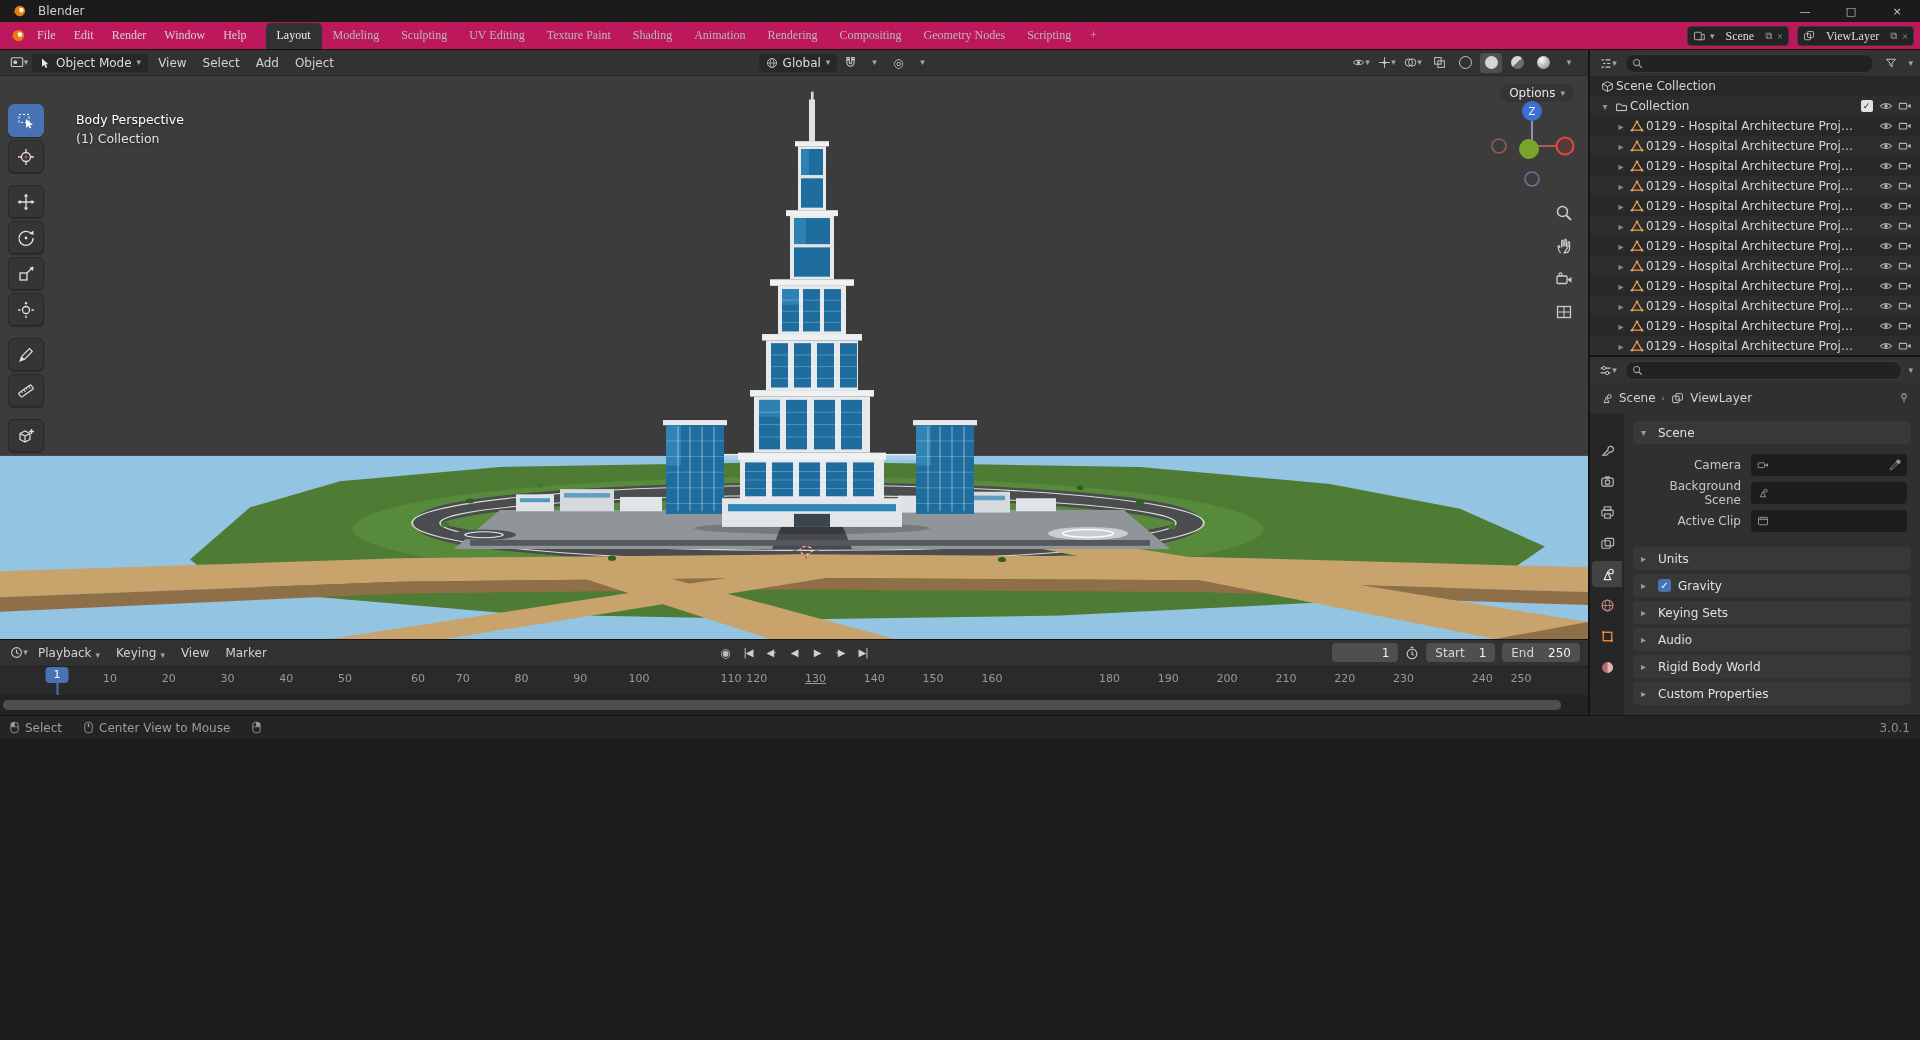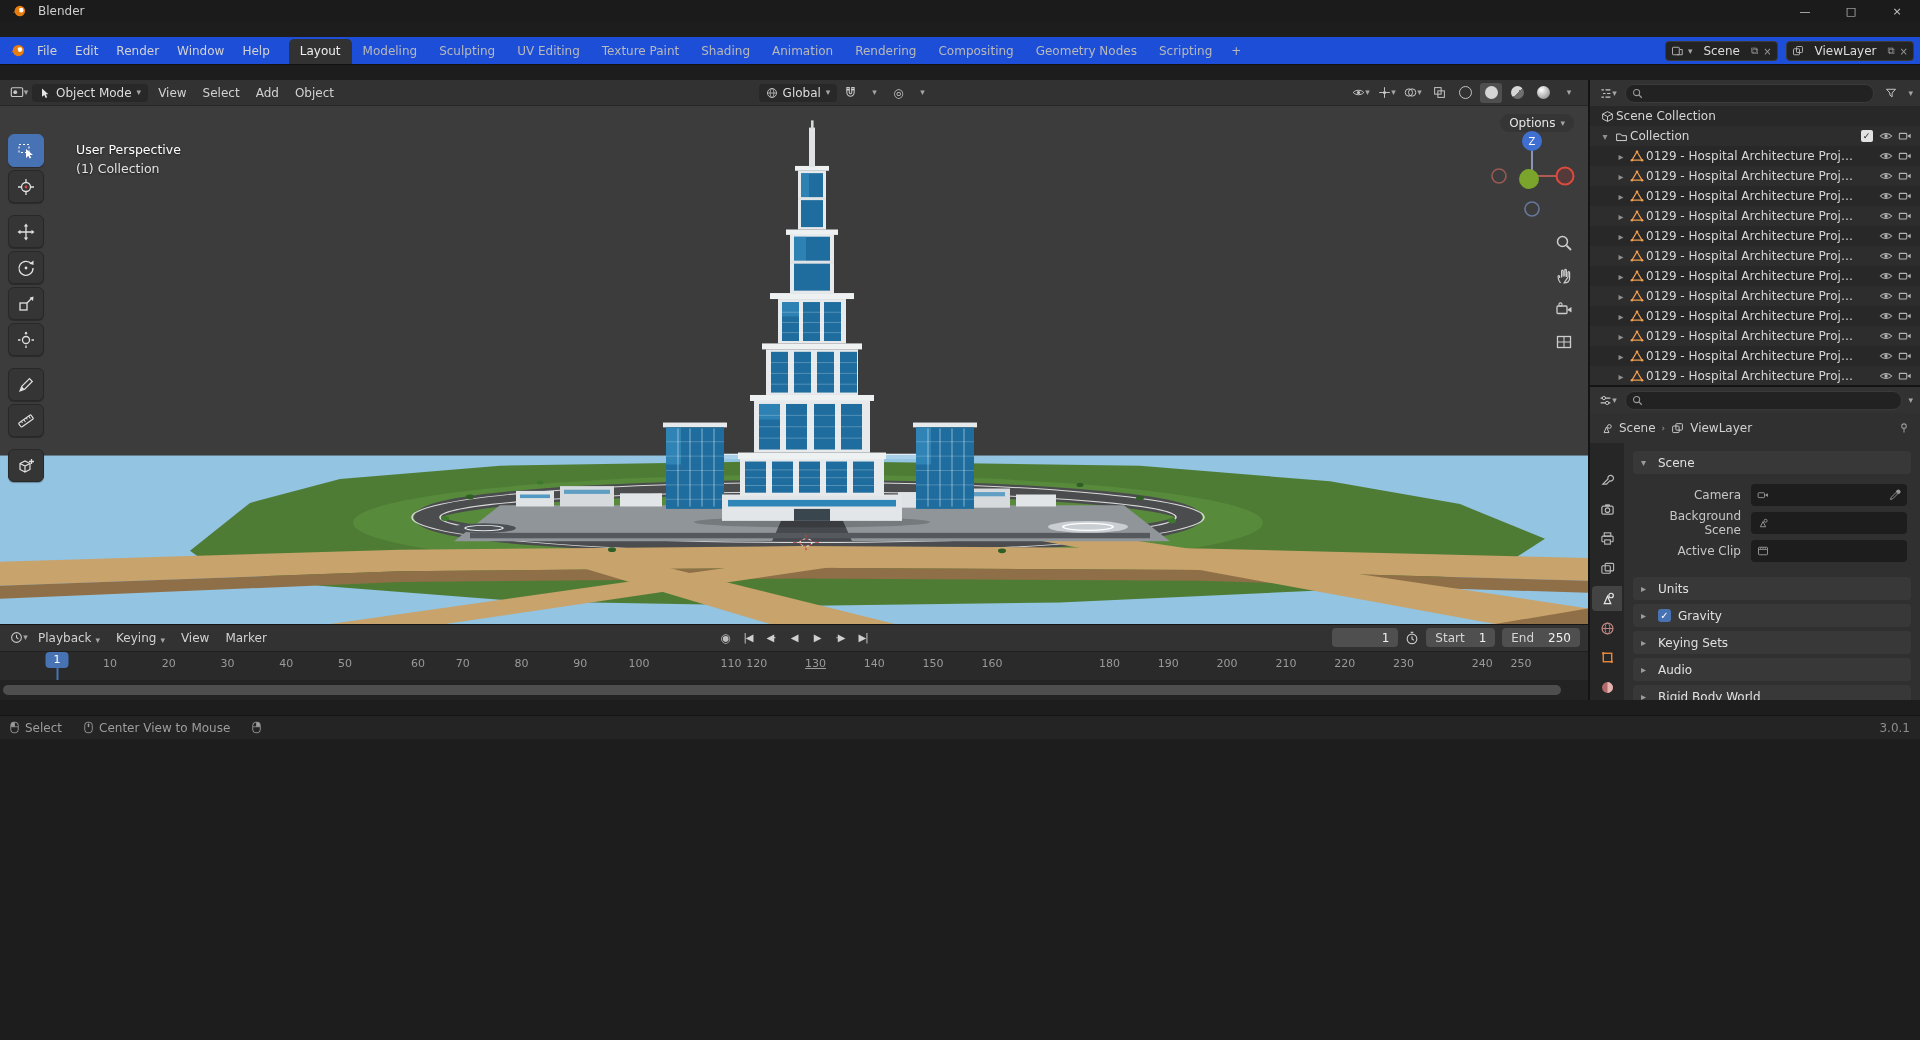--- a/index.html
+++ b/index.html
@@ -1,27 +1,27 @@
 <!DOCTYPE html>
 <html><head>
 <meta charset="utf-8">
 <style>
   * { margin:0; padding:0; box-sizing:border-box; user-select:none; }
   html,body { width:1920px; height:1040px; overflow:hidden; background:#1d1d1d; }
   body { font-family:"DejaVu Sans", sans-serif; font-size:12px; color:#d8d8d8; }
-  .app { width:1920px; height:739px; display:flex; flex-direction:column;gap:15px; }
+  .app { width:1920px; height:739px; display:flex; flex-direction:column; }
 
   
   .titlebar { height:22px; background:#1b1b1b; display:flex; align-items:center; padding-left:8px; gap:8px; }
   .titlebar .apptitle { color:#cfcfcf; font-size:12px; }
   .win-controls { margin-left:auto; display:flex; }
   .win-btn { width:46px; height:22px; display:flex; align-items:center; justify-content:center; color:#c9c9c9; font-size:11px; }
 
   
-  .topbar { height:28px; background:#1d4ed8; border-bottom:1px solid #121212; display:flex; align-items:flex-end; padding:0 6px; }
+  .topbar { height:28px; background:#be185d; border-bottom:1px solid #121212; display:flex; align-items:flex-end; padding:0 6px;font-family:Liberation Serif, serif; }
   .tb-left { display:flex; align-items:center; height:100%; }
   .logo { width:22px; display:flex; justify-content:center; }
   .menu-item { padding:5px 9px; color:#d2d2d2; border-radius:4px; cursor:default; }
   .ws-tabs { display:flex; margin-left:10px; height:24px; align-items:flex-end; }
   .ws-tab { padding:5px 11px 6px; color:#b9b9b9; font-size:12px; border-radius:5px 5px 0 0; white-space:nowrap; }
   .ws-tab.active { background:#323232; color:#eeeeee; }
   .ws-add { padding:4px 8px 6px; color:#b9b9b9; }
   .tb-right { margin-left:auto; display:flex; align-items:center; gap:8px; padding-bottom:3px; }
   .id-field { display:flex; align-items:center; gap:5px; background:#232323; border:1px solid #3a3a3a; border-radius:4px; height:20px; padding:0 5px; }
   .id-field .val { color:#dddddd; padding:0 6px; }
@@ -421,21 +421,21 @@
             <rect x="811" y="24" width="2.6" height="14" fill="#d4d9dc"></rect>
           </g>
           <g>
             <circle cx="806" cy="728" r="6" fill="none" stroke="#e8e8e8" stroke-width="1.4" stroke-dasharray="3 3"></circle>
             <circle cx="806" cy="728" r="6" fill="none" stroke="#c4443c" stroke-width="1.4" stroke-dasharray="3 3" stroke-dashoffset="3"></circle>
             <path d="M806,719 v-4 M806,737 v4 M797,728 h-4 M815,728 h4" stroke="#c4443c" stroke-width="1.2"></path>
           </g>
         </svg>
 
         <div class="overlay-text">
-          <div class="l1">User Perspective</div>
+          <div class="l1">Body Perspective</div>
           <div class="l2">(1) Collection</div>
         </div>
 
         <span class="options-btn">
           <span>Options</span>
           <span class="caret">▾</span>
         </span>
 
         <div class="toolbar">
           <div class="tool-btn active">

